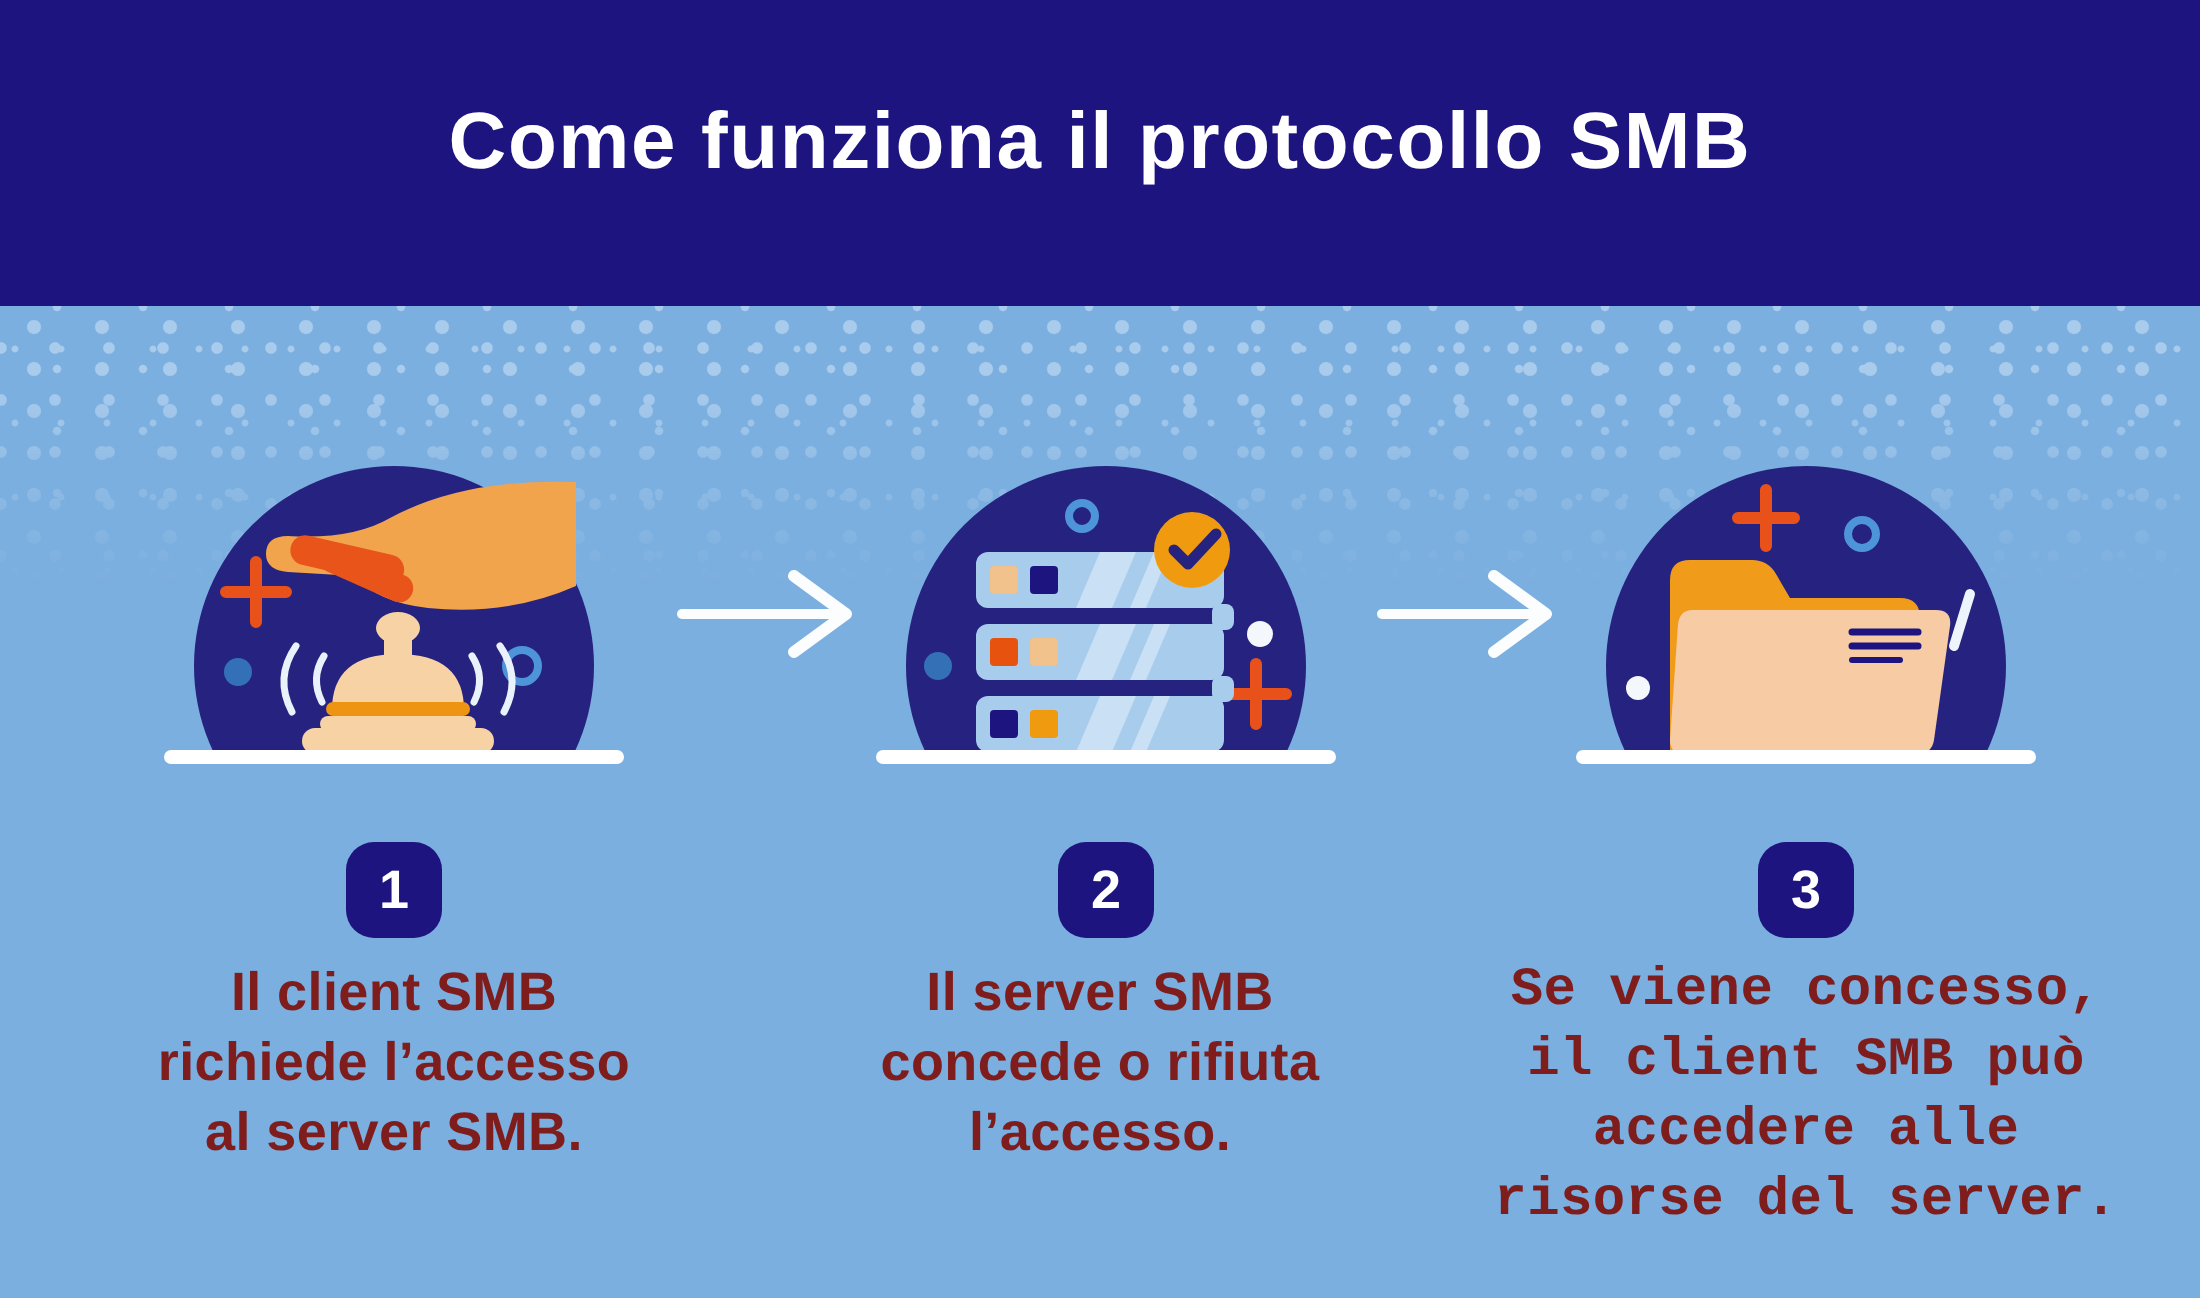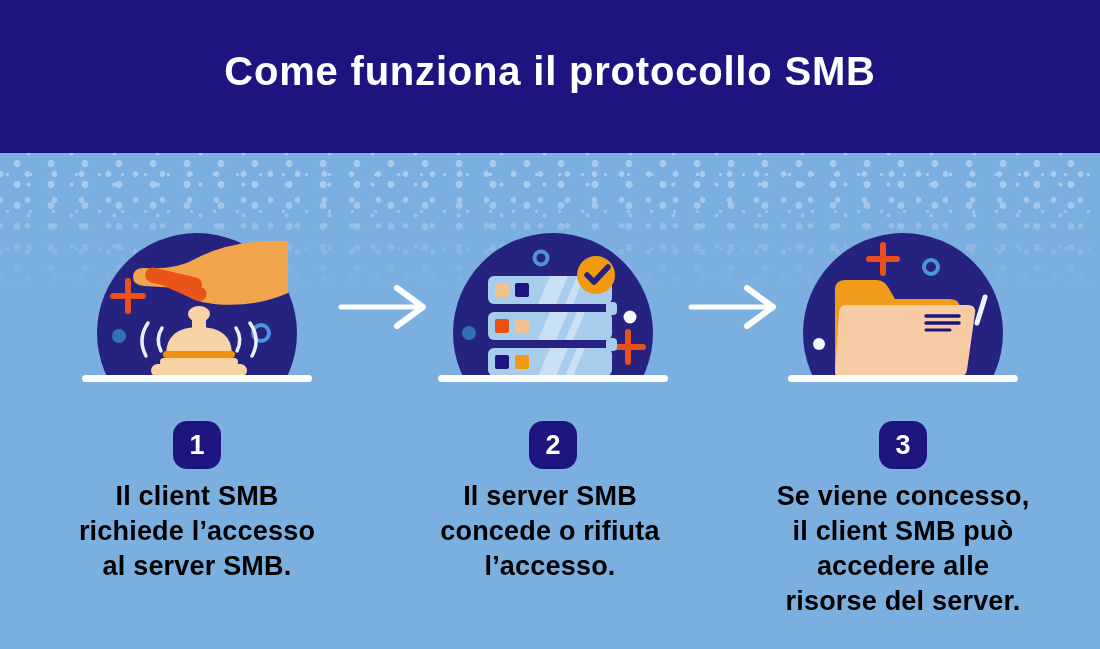--- a/index.html
+++ b/index.html
@@ -42,26 +42,26 @@
   .badge{
     position:absolute;top:421px;width:48px;height:48px;border-radius:14px;
     background:#1d1480;color:#ffffff;display:flex;align-items:center;justify-content:center;
     font-size:27px;font-weight:bold;z-index:1;
   }
   .badge-1{left:173px;}
   .badge-2{left:529px;}
   .badge-3{left:879px;}
   .caption{
     position:absolute;top:479px;width:330px;margin:0;z-index:1;
-    color:#000000;font-size:27px;font-weight:bold;line-height:35px;
+    color:#7f1d1d;font-size:27px;font-weight:bold;line-height:35px;
     text-align:center;white-space:pre-line;letter-spacing:0.2px;
   }
   .caption-1{left:32px;}
   .caption-2{left:385px;}
-  .caption-3{left:738px;}
+  .caption-3{left:738px;font-family:Liberation Mono, monospace;}
 </style>
 </head>
 <body>
 
 <div class="stage">
 
   <header class="banner">
     <h1>Come funziona il protocollo SMB</h1>
   </header>
 

